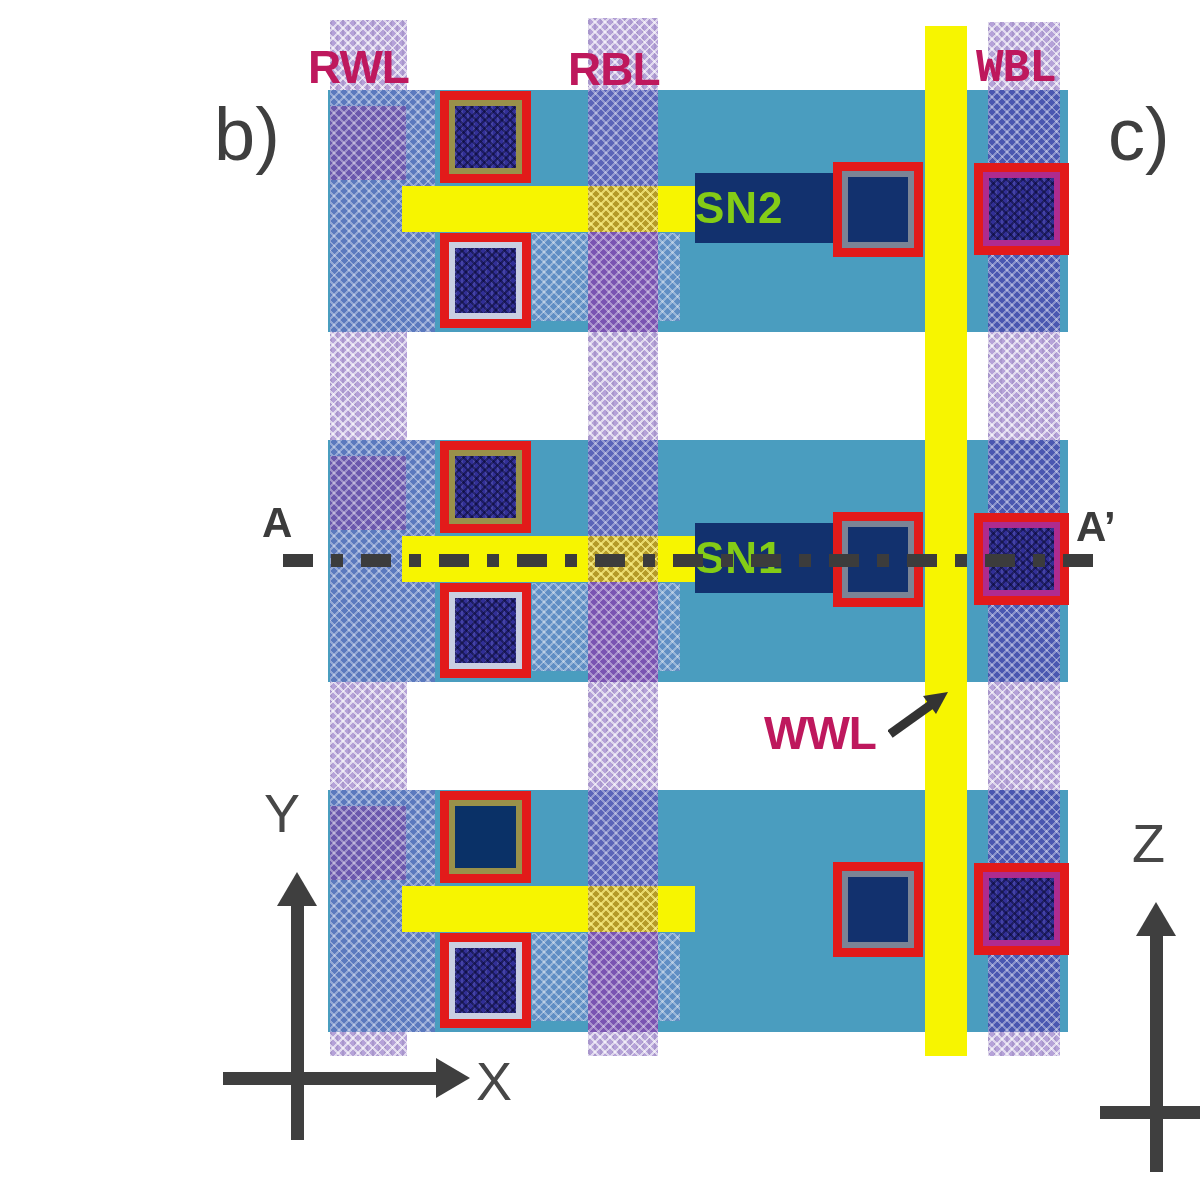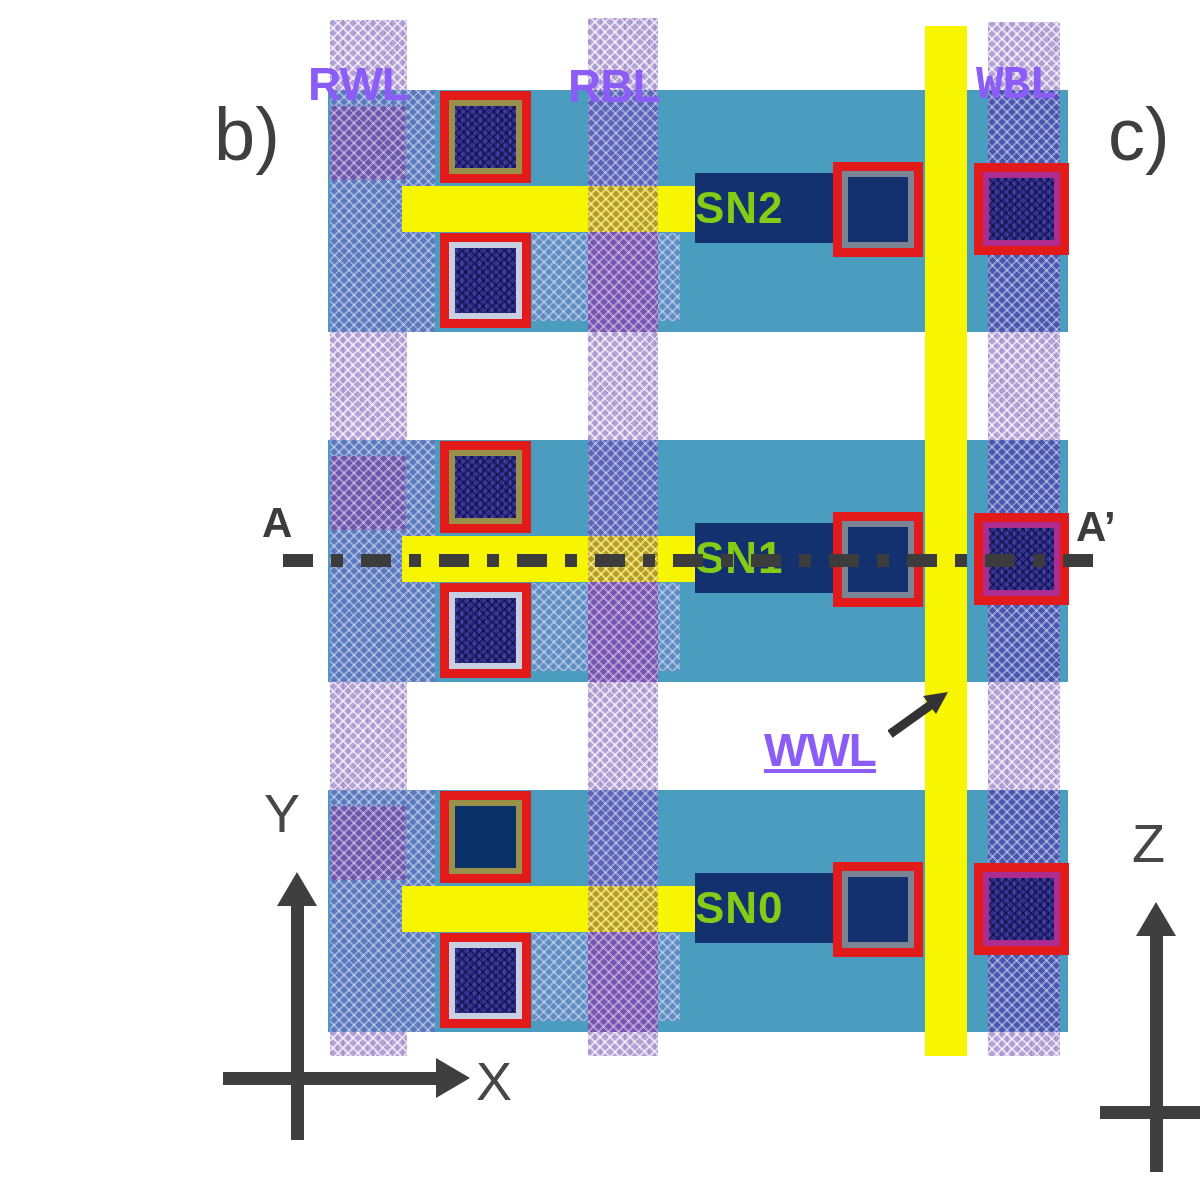--- a/index.html
+++ b/index.html
@@ -63,24 +63,24 @@
 
   
   #wwl-bar{left:925px;top:26px;width:42px;height:1030px;background:#f7f500;z-index:5;}
 
   
   #section-line{left:283px;top:554px;width:822px;height:13px;z-index:6;
     background:repeating-linear-gradient(90deg,#3c3c3c 0 30px,transparent 30px 48px,
                #3c3c3c 48px 60px,transparent 60px 78px);}
 
   
-  .lbl{position:absolute;z-index:7;color:#8b5cf6;font-weight:700;font-size:46px;
-       line-height:1;letter-spacing:-1px;white-space:nowrap;margin-top:17px;}
+  .lbl{position:absolute;z-index:7;color:#be185d;font-weight:700;font-size:46px;
+       line-height:1;letter-spacing:-1px;white-space:nowrap;}
   #lbl-rwl{left:308px;top:44px;} #lbl-rbl{left:568px;top:46px;} #lbl-wbl{left:976px;top:46px;font-family:Liberation Mono, monospace;}
-  #lbl-wwl{left:764px;top:710px;text-decoration:underline;}
+  #lbl-wwl{left:764px;top:710px;}
   .panel{position:absolute;z-index:7;color:#3f3f3f;font-weight:400;font-size:74px;line-height:1;}
   #lbl-b{left:214px;top:98px;} #lbl-c{left:1108px;top:98px;}
   .seclbl{position:absolute;z-index:7;color:#3c3c3c;font-weight:700;font-size:42px;line-height:1;}
   #lbl-a{left:262px;top:502px;} #lbl-a2{left:1076px;top:506px;}
   .axlbl{position:absolute;z-index:7;color:#474747;font-weight:400;font-size:54px;line-height:1;}
   #lbl-y{left:264px;top:786px;} #lbl-x{left:476px;top:1054px;} #lbl-z{left:1132px;top:816px;}
 
   
   .axis-line{position:absolute;background:#3f3f3f;z-index:7;}
   .tri-up{position:absolute;width:0;height:0;z-index:7;
@@ -163,21 +163,20 @@
     <div class="rbl-up lat-soft"></div>
     <div class="rbl-low lat-soft"></div>
     <div class="ybar"></div>
     <div class="rbl-mid lat-gold"></div>
     <div class="via via-up">
       <div class="via-inner bd-olive fill-navy"></div>
     </div>
     <div class="via via-low">
       <div class="via-inner bd-light fill-indigo lat-dark"></div>
     </div>
-    <div class="sn-rect">SN0</div>
     <div class="via via-sn">
       <div class="via-inner bd-gray fill-sn"></div>
     </div>
     <div class="wbl-inband lat-soft"></div>
     <div class="via via-wbl">
       <div class="via-inner bd-magenta fill-indigo lat-dark"></div>
     </div>
   </div>
 
   <div class="abs" id="wwl-bar"></div>

